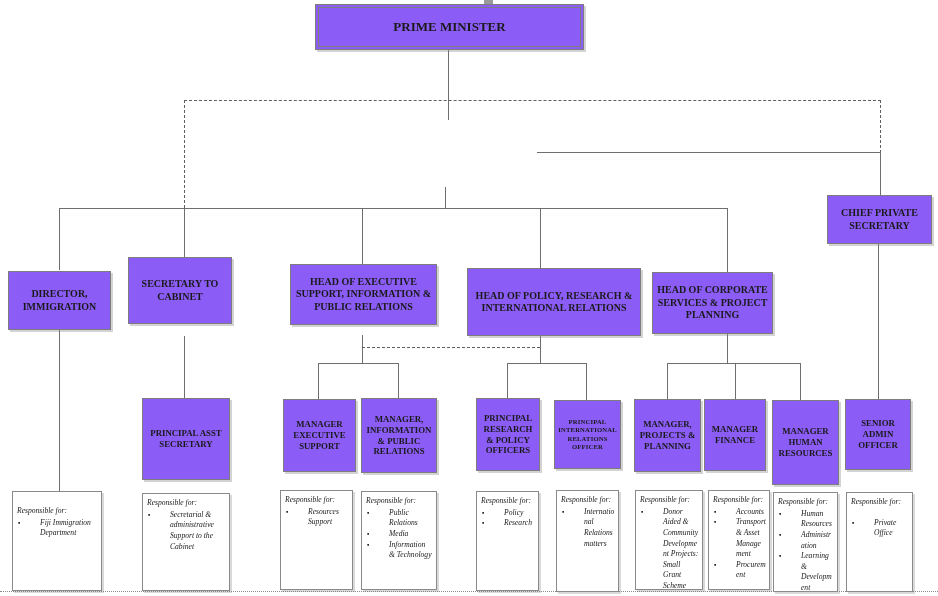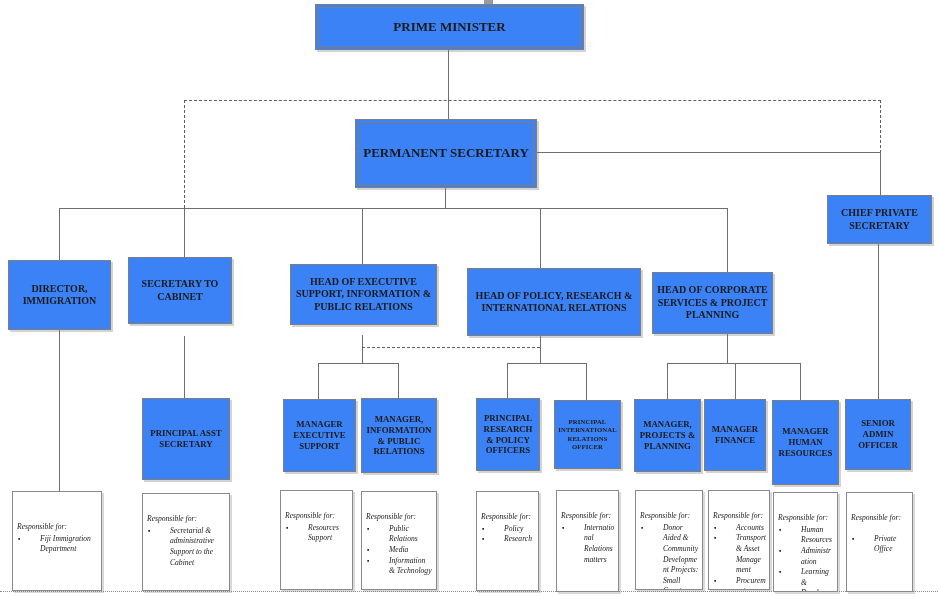--- a/index.html
+++ b/index.html
@@ -8,42 +8,42 @@
     font-family:"Liberation Serif", serif;color:#1a1a1a;
   }
   
   .hl{position:absolute;height:0;border-top:1px solid #6e6e6e;}
   .vl{position:absolute;width:0;border-left:1px solid #6e6e6e;}
   .hd{position:absolute;height:0;border-top:1px dashed #5f5f5f;}
   .vd{position:absolute;width:0;border-left:1px dashed #5f5f5f;}
   .dotted{position:absolute;height:0;border-top:1px dotted #8a8a8a;}
   
   .box{
-    position:absolute;background:#3b82f6;border:1px solid #7d7d7d;
+    position:absolute;background:#8b5cf6;border:1px solid #7d7d7d;
     box-shadow:2px 2px 0 rgba(130,130,130,.35);
     display:flex;align-items:center;justify-content:center;text-align:center;
     font-weight:bold;line-height:1.25;padding:2px;box-sizing:border-box;
   }
   .box.double::before{
     content:"";position:absolute;inset:2px;border:1px solid #7d7d7d;pointer-events:none;
   }
   .fz13{font-size:13px;}
   .fz10{font-size:10px;}
   .fz9{font-size:8.8px;}
   .fz7{font-size:6.6px;letter-spacing:.2px;}
   
   .resp{
     position:absolute;background:#fff;border:1px solid #8a8a8a;
     box-shadow:2px 2px 0 rgba(130,130,130,.3);
     font-style:italic;font-size:7.6px;line-height:1.4;
     padding:4px 3px 2px 4px;box-sizing:border-box;overflow:hidden;
     overflow-wrap:break-word;
   }
   .resp.pad-top{padding-top:14px;}
-  .resp-head{margin:16px 0 1px 0;}
+  .resp-head{margin:0 0 1px 0;}
   .resp ul{margin:0;padding:0;list-style:none;}
   .resp.gap ul{margin-top:10px;}
   .resp li{position:relative;padding-left:23px;}
   .resp li::before{content:"▪";position:absolute;left:1px;top:0;font-style:normal;font-size:6.5px;}
   .artifact{position:absolute;background:#9a9a9a;}
 </style>
 </head>
 <body>
 
 <div id="canvas">
@@ -78,28 +78,25 @@
   <div class="vl" style="left:735px;top:363px;height:36px"></div>
   <div class="vl" style="left:800px;top:363px;height:37px"></div>
   <div class="vl" style="left:878px;top:244px;height:155px"></div>
   <div class="dotted" style="left:0;top:591px;width:938px"></div>
   <div class="artifact" style="left:484px;top:0;width:9px;height:5px"></div>
 
   <div class="box double fz13" style="left:315px;top:4px;width:269px;height:46px">
     <span>PRIME MINISTER</span>
   </div>
 
-  <div class="box double fz13" style="left:355px;top:119px;width:182px;height:69px">
-    <span>PERMANENT SECRETARY</span>
-  </div>
   <div class="box fz10" style="left:827px;top:195px;width:105px;height:49px">
     <span>CHIEF PRIVATE SECRETARY</span>
   </div>
 
-  <div class="box fz10" style="left:8px;top:260px;width:103px;height:70px">
+  <div class="box fz10" style="left:8px;top:271px;width:103px;height:59px">
     <span>DIRECTOR, IMMIGRATION</span>
   </div>
   <div class="box fz10" style="left:128px;top:257px;width:104px;height:67px">
     <span>SECRETARY TO CABINET</span>
   </div>
   <div class="box fz10" style="left:290px;top:264px;width:147px;height:61px">
     <span>HEAD OF EXECUTIVE SUPPORT, INFORMATION &amp; PUBLIC RELATIONS</span>
   </div>
   <div class="box fz10" style="left:467px;top:268px;width:174px;height:68px">
     <span>HEAD OF POLICY, RESEARCH &amp; INTERNATIONAL RELATIONS</span>

